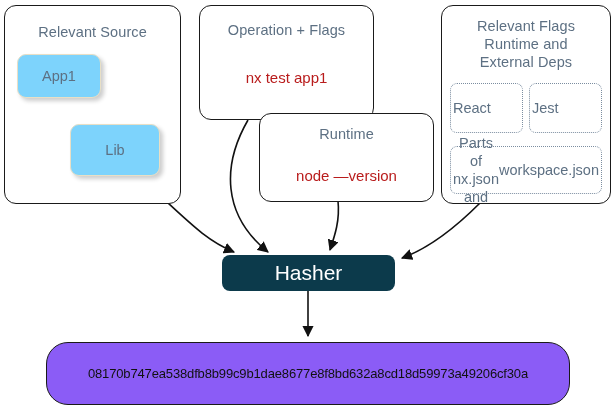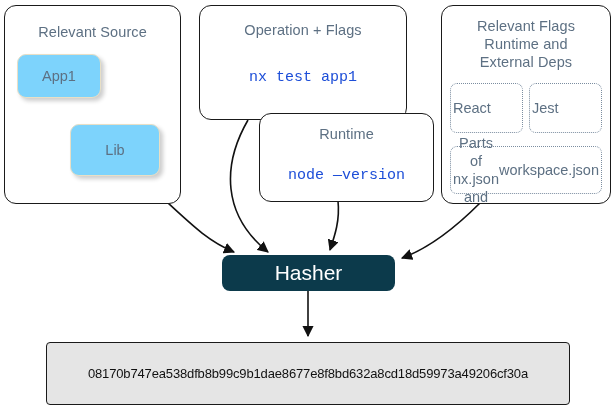--- a/index.html
+++ b/index.html
@@ -80,45 +80,44 @@
     justify-content: flex-start;
     padding: 2px;
   }
 
   
   .code-text {
     position: absolute;
     left: 0;
     right: 0;
     text-align: center;
-    color: #1d4ed8;
+    color: #b91c1c;
     font-size: 15px;
     line-height: 18px;
-    font-family: Liberation Mono, monospace;
   }
 
   
   .hasher-box {
     position: absolute;
     background: #0c3a4b;
     border-radius: 8px;
     color: #ffffff;
     font-size: 21px;
     display: flex;
     align-items: center;
     justify-content: center;
     box-sizing: border-box;
   }
 
   
   .hash-box {
     position: absolute;
-    background: #e5e5e5;
+    background: #8b5cf6;
     border: 1.4px solid #1a1a1a;
-    border-radius: 4px;
+    border-radius: 22px;
     box-sizing: border-box;
     display: flex;
     align-items: center;
     justify-content: center;
   }
   .hash-text {
     color: #111111;
     font-size: 13px;
     letter-spacing: -0.15px;
     white-space: nowrap;
@@ -155,21 +154,21 @@
   <div class="group-box" style="left:4px; top:5px; width:177px; height:199px;">
     <div class="group-title" style="top:18px;">Relevant Source</div>
   </div>
   <div class="node-cream" style="left:17px; top:54px; width:84px; height:44px;">
     <span>App1</span>
   </div>
   <div class="node-cream" style="left:70px; top:124px; width:90px; height:52px;">
     <span>Lib</span>
   </div>
 
-  <div class="group-box" style="left:199px; top:5px; width:208px; height:115px;">
+  <div class="group-box" style="left:199px; top:5px; width:175px; height:115px;">
     <div class="group-title" style="top:16px;">Operation + Flags</div>
     <div class="code-text" style="top:63px;">nx test app1</div>
   </div>
 
   <div class="group-box" style="left:259px; top:113px; width:175px; height:89px;">
     <div class="group-title" style="top:12px;">Runtime</div>
     <div class="code-text" style="top:53px;">node —version</div>
   </div>
 
   <div class="group-box" style="left:441px; top:5px; width:170px; height:199px;">

